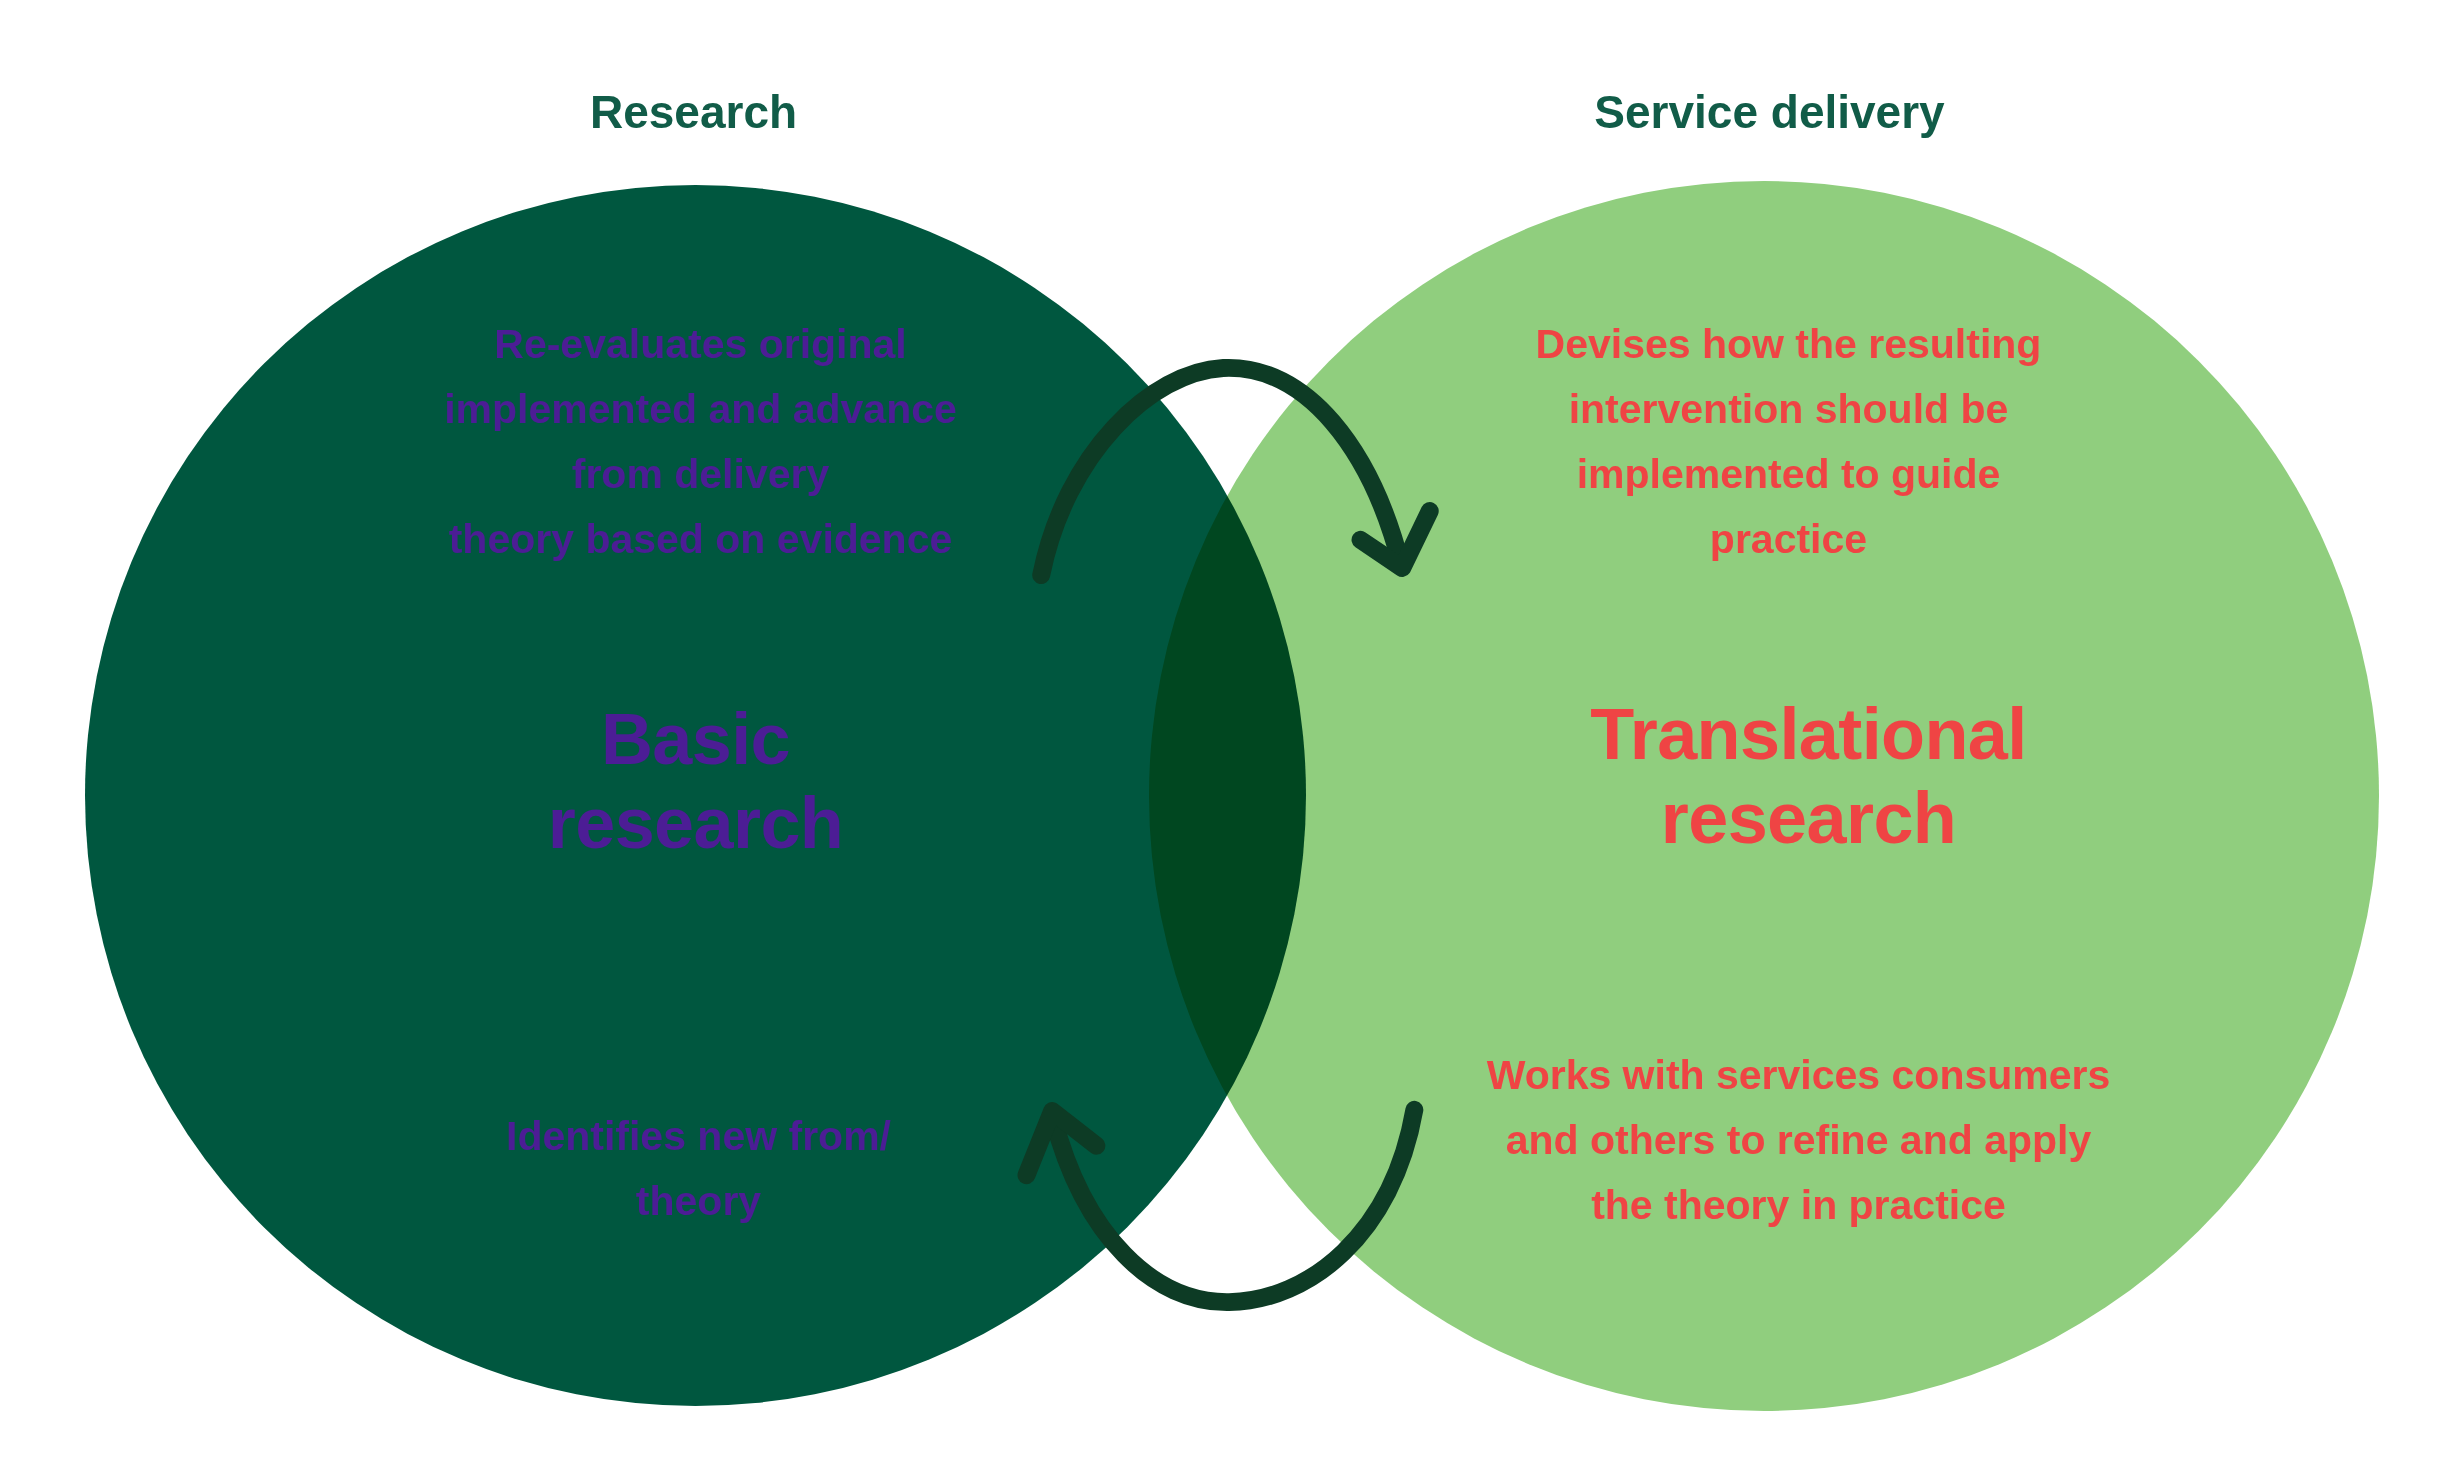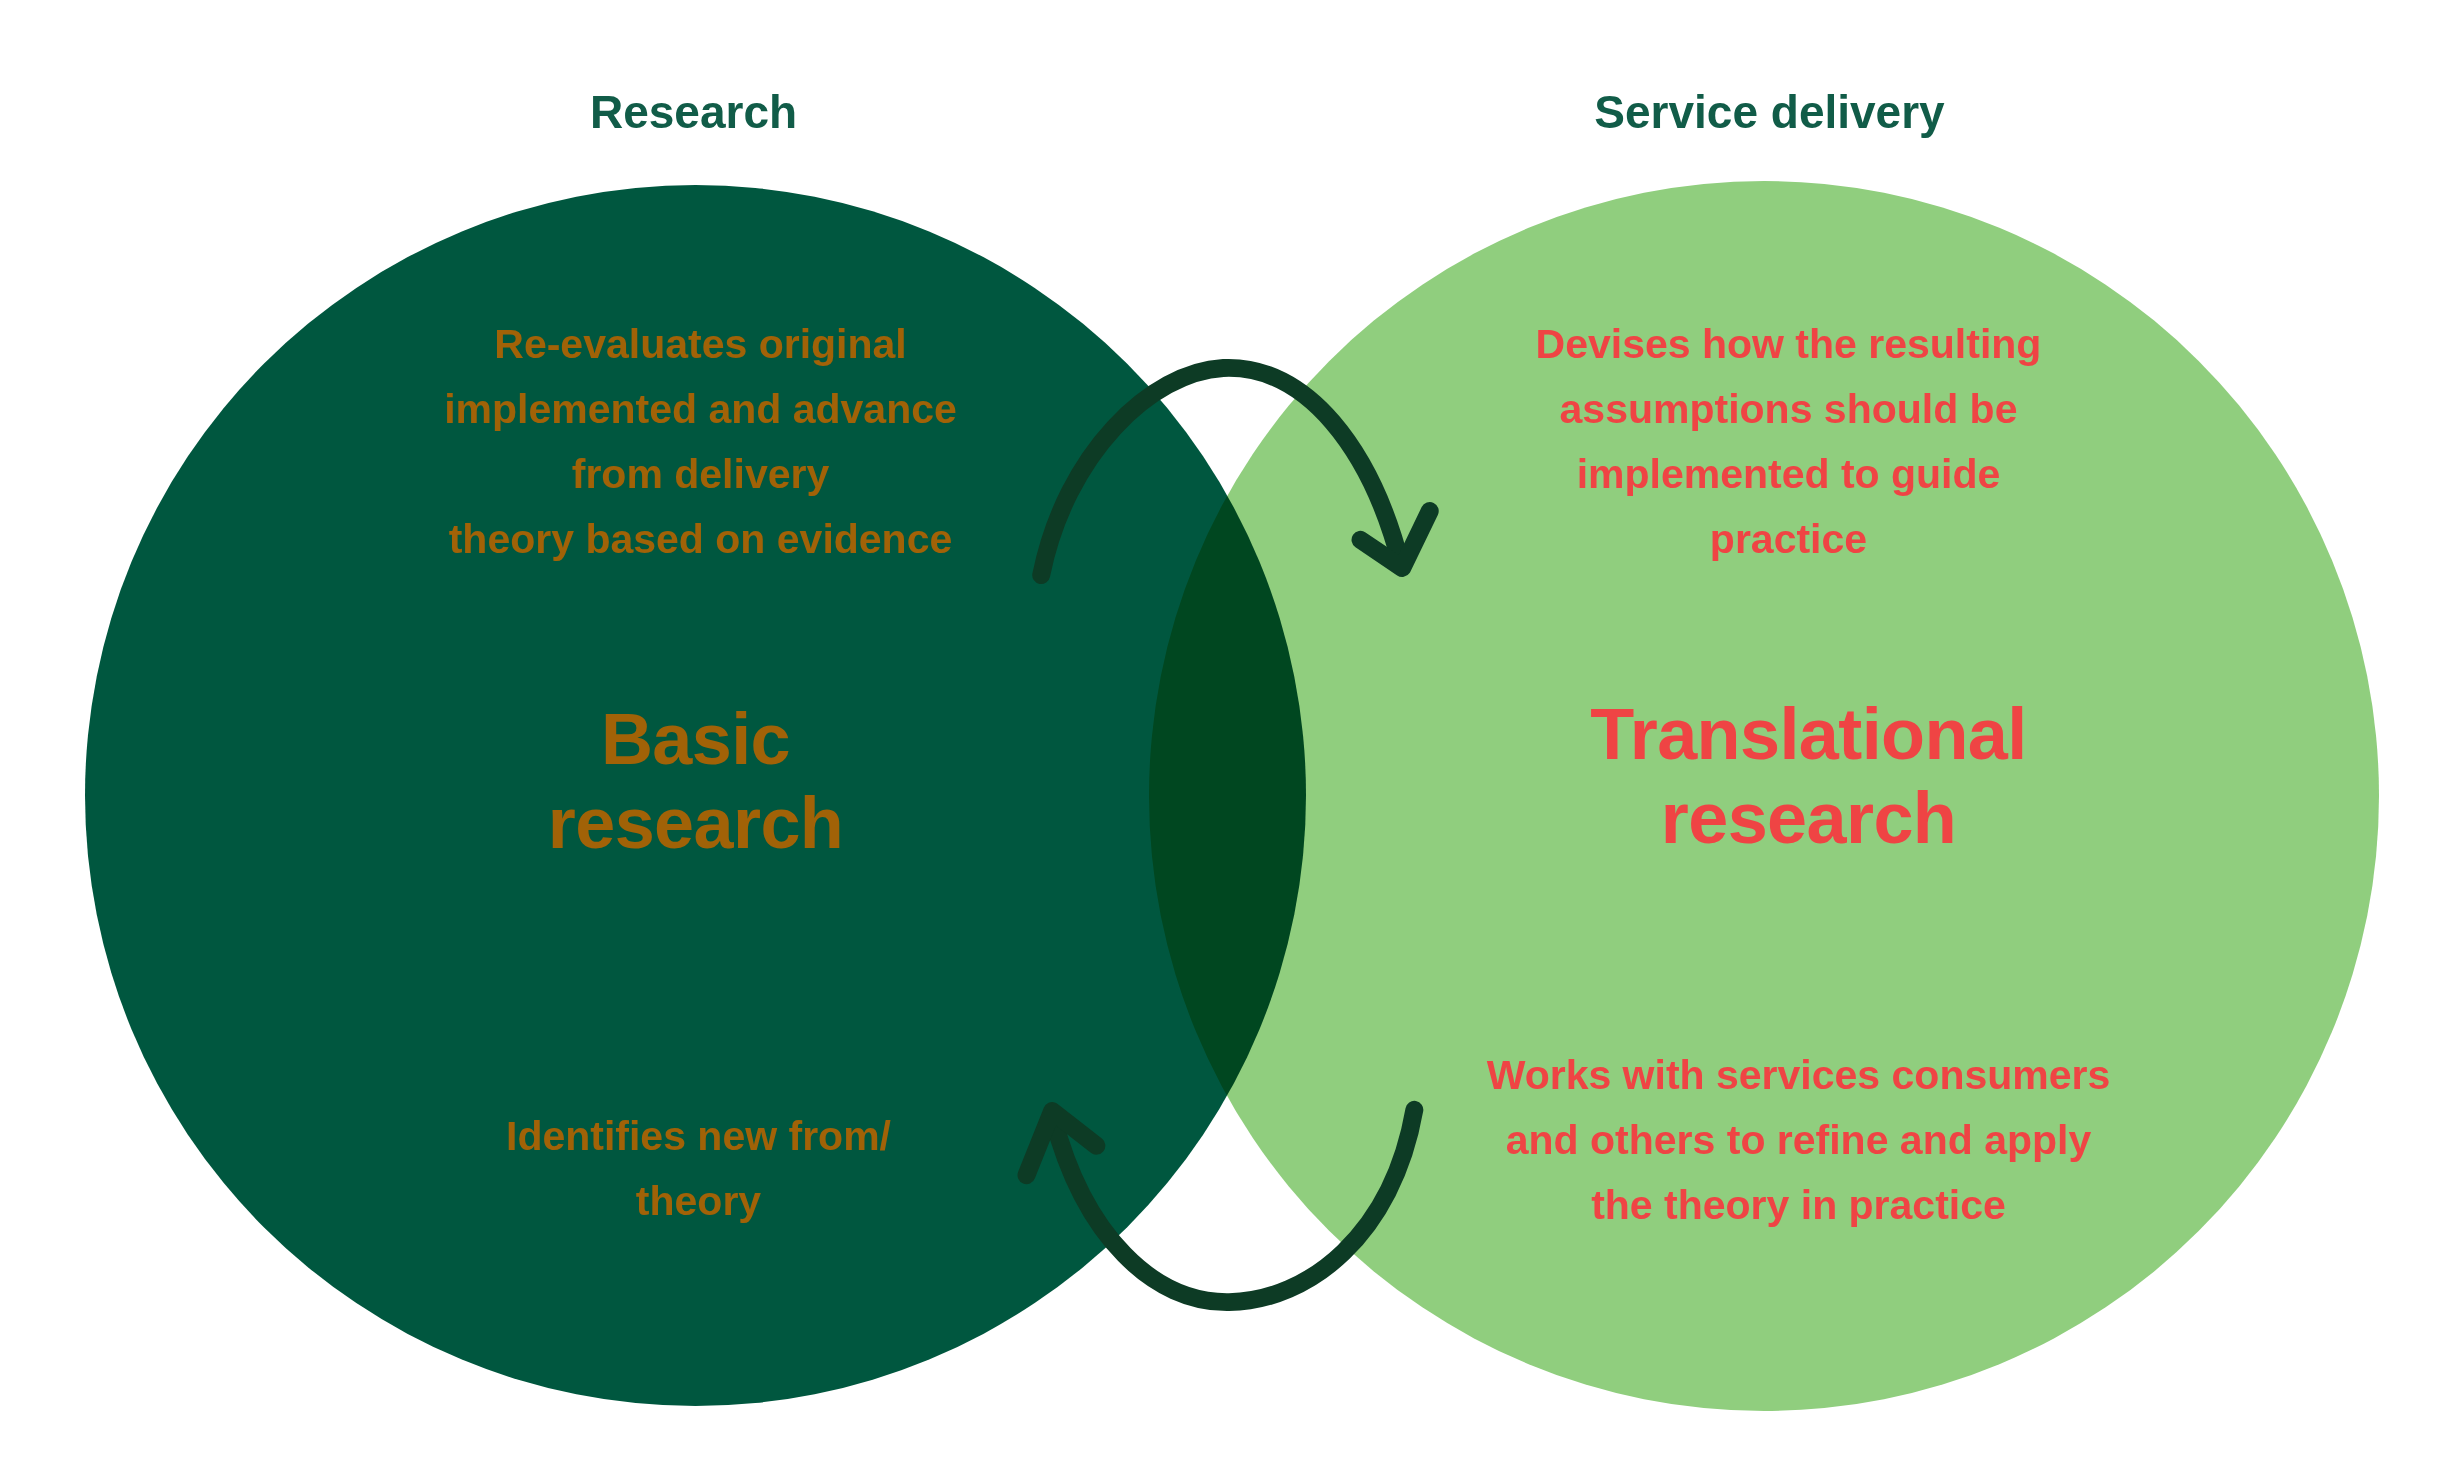--- a/index.html
+++ b/index.html
@@ -16,21 +16,21 @@
   #header-right{left:1513px;width:513px;}
   .circle{
     position:absolute;border-radius:50%;mix-blend-mode:multiply;
   }
   #circle-left{left:85px;top:185px;width:1221px;height:1221px;background:#00573F;}
   #circle-right{left:1149px;top:181px;width:1230px;height:1230px;background:#90CE7E;}
   .tblock{position:absolute;text-align:center;font-weight:700;}
   .tblock .line{display:block;}
   .body-text{font-size:41px;line-height:65px;}
   .title-text{font-size:72px;line-height:84px;font-weight:800;letter-spacing:-0.6px;}
-  .on-dark{color:#a16207;}
+  .on-dark{color:#4c1d95;}
   .on-light{color:#ef4444;}
   #left-top   {left:412px; top:312px; width:577px;}
   #left-title {left:407px; top:697px;width:577px;}
   #left-bottom{left:410px; top:1104px;width:577px;}
   #right-top   {left:1468px;top:312px; width:641px;}
   #right-title {left:1424px;top:692px;width:769px;}
   #right-bottom{left:1414px;top:1043px;width:769px;}
   #arrows{position:absolute;left:0;top:0;width:2462px;height:1481px;}
 </style>
 </head>
@@ -54,21 +54,21 @@
   <span class="line">research</span>
 </div>
 
 <div class="tblock body-text on-dark" id="left-bottom">
   <span class="line">Identifies new from/</span>
   <span class="line">theory</span>
 </div>
 
 <div class="tblock body-text on-light" id="right-top">
   <span class="line">Devises how the resulting</span>
-  <span class="line">assumptions should be</span>
+  <span class="line">intervention should be</span>
   <span class="line">implemented to guide</span>
   <span class="line">practice</span>
 </div>
 
 <div class="tblock title-text on-light" id="right-title">
   <span class="line">Translational</span>
   <span class="line">research</span>
 </div>
 
 <div class="tblock body-text on-light" id="right-bottom">

